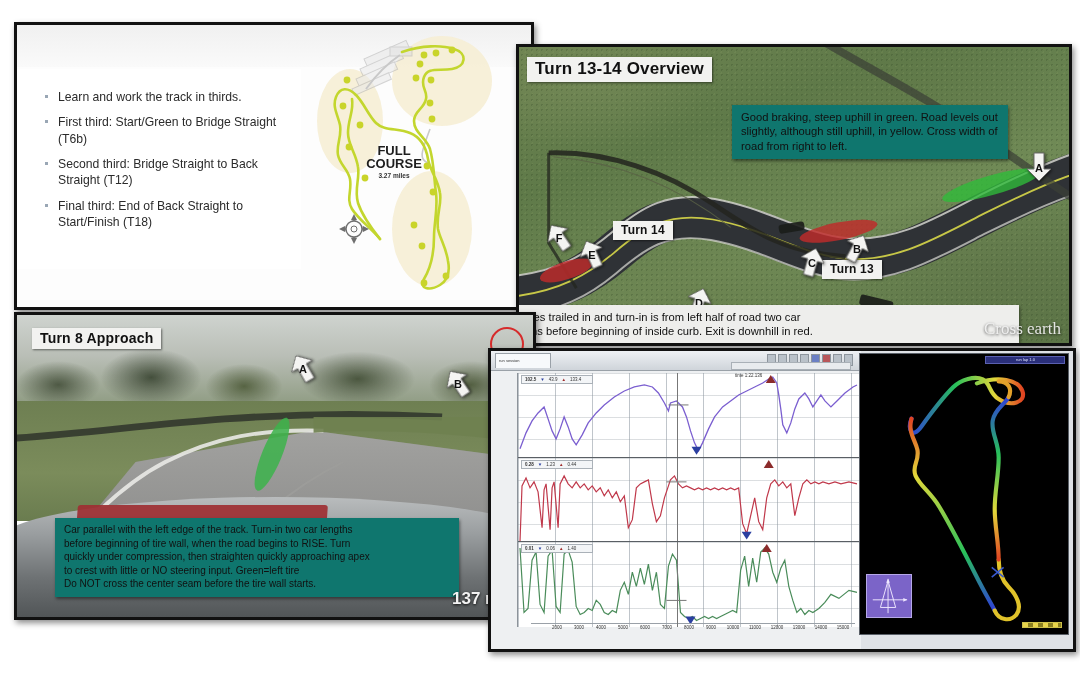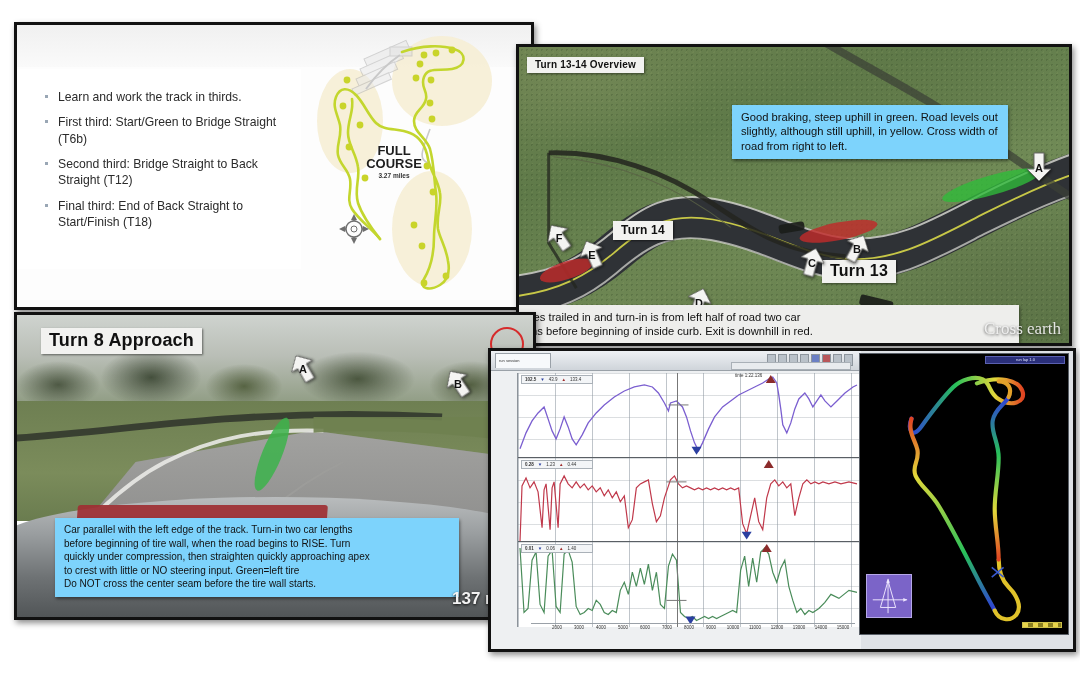--- a/index.html
+++ b/index.html
@@ -18,21 +18,21 @@
   .panel.shadowed { box-shadow:2px 3px 6px rgba(0,0,0,.45); }
 
   
   .chip {
     position:absolute; background:#f2f2f0; color:#111;
     font-weight:bold; letter-spacing:.2px;
     padding:2px 8px 3px 8px; white-space:nowrap;
     box-shadow:1px 1px 2px rgba(0,0,0,.5);
   }
   .callout {
-    position:absolute; background:#7dd3fc; color:#111;
+    position:absolute; background:#0f766e; color:#111;
     padding:5px 8px 6px 9px; line-height:1.28;
     box-shadow:1px 2px 3px rgba(0,0,0,.45);
   }
 
   
   .arrow { position:absolute; width:26px; height:30px; }
   .arrow svg { display:block; width:100%; height:100%;
     filter:drop-shadow(1px 1px 1.5px rgba(0,0,0,.6)); }
   .arrow .lbl {
     position:absolute; inset:0; display:flex; align-items:center; justify-content:center;
@@ -269,26 +269,26 @@
 
         <ellipse cx="478" cy="141" rx="52" ry="10" transform="rotate(-16 478 141)" fill="#2fbd3a" opacity=".78"></ellipse>
 
         <ellipse cx="323" cy="188" rx="40" ry="9" transform="rotate(-11 323 188)" fill="#c02b2b" opacity=".82"></ellipse>
         <ellipse cx="48" cy="228" rx="28" ry="9" transform="rotate(-18 48 228)" fill="#c02b2b" opacity=".82"></ellipse>
 
         <rect x="262" y="182" width="26" height="9" rx="3" fill="#1b1d1a" opacity=".9" transform="rotate(-10 262 182)"></rect>
         <rect x="346" y="252" width="34" height="11" rx="3" fill="#1b1d1a" opacity=".9" transform="rotate(14 346 252)"></rect>
       </svg>
 
-      <div class="chip" style="left:8px; top:10px; font-size:10px;">Turn 13-14 Overview</div>
+      <div class="chip" style="left:8px; top:10px; font-size:17px;">Turn 13-14 Overview</div>
 
       <div class="callout" style="left:213px; top:58px; width:276px; font-size:11.2px;">Good braking, steep uphill in green. Road levels out slightly, although still uphill, in yellow. Cross width of road from right to left.</div>
 
       <div class="chip" style="left:94px; top:174px; font-size:12px;">Turn 14</div>
-      <div class="chip" style="left:303px; top:213px; font-size:16px;">Turn 13</div>
+      <div class="chip" style="left:303px; top:213px; font-size:12px;">Turn 13</div>
 
       <div class="arrow" style="left:507px; top:105px;">
         <svg viewBox="0 0 26 30">
             <path d="M8 1 H18 V17 H25 L13 29 L1 17 H8 Z" fill="#f4f4f2" stroke="#6a6a68" stroke-width="1"></path>
           </svg>
         <div class="lbl">A</div>
       </div>
       <div class="arrow" style="left:325px; top:186px; transform:rotate(28deg);">
         <svg viewBox="0 0 26 30">
             <path d="M8 29 H18 V13 H25 L13 1 L1 13 H8 Z" fill="#f4f4f2" stroke="#6a6a68" stroke-width="1"></path>
@@ -370,21 +370,21 @@
         </svg>
       <div class="lbl" style="transform:rotate(30deg)">A</div>
     </div>
     <div class="arrow" style="left:428px; top:53px; transform:rotate(-34deg);">
       <svg viewBox="0 0 26 30">
           <path d="M8 29 H18 V13 H25 L13 1 L1 13 H8 Z" fill="#f4f4f2" stroke="#6a6a68" stroke-width="1"></path>
         </svg>
       <div class="lbl" style="transform:rotate(34deg)">B</div>
     </div>
 
-    <div class="chip" style="left:24px; top:13px; font-size:18px;">Turn 8 Approach</div>
+    <div class="chip" style="left:15px; top:13px; font-size:14px;">Turn 8 Approach</div>
 
 
     <div class="callout" style="left:38px; top:203px; width:404px; font-size:10px; line-height:1.36;">
       <div>Car parallel with the left edge of the track. Turn-in two car lengths</div>
       <div>before beginning of tire wall, when the road begins to RISE. Turn</div>
       <div>quickly under compression, then straighten quickly approaching apex</div>
       <div>to crest with little or NO steering input. Green=left tire</div>
       <div>Do NOT cross the center seam before the tire wall starts.</div>
     </div>
 

